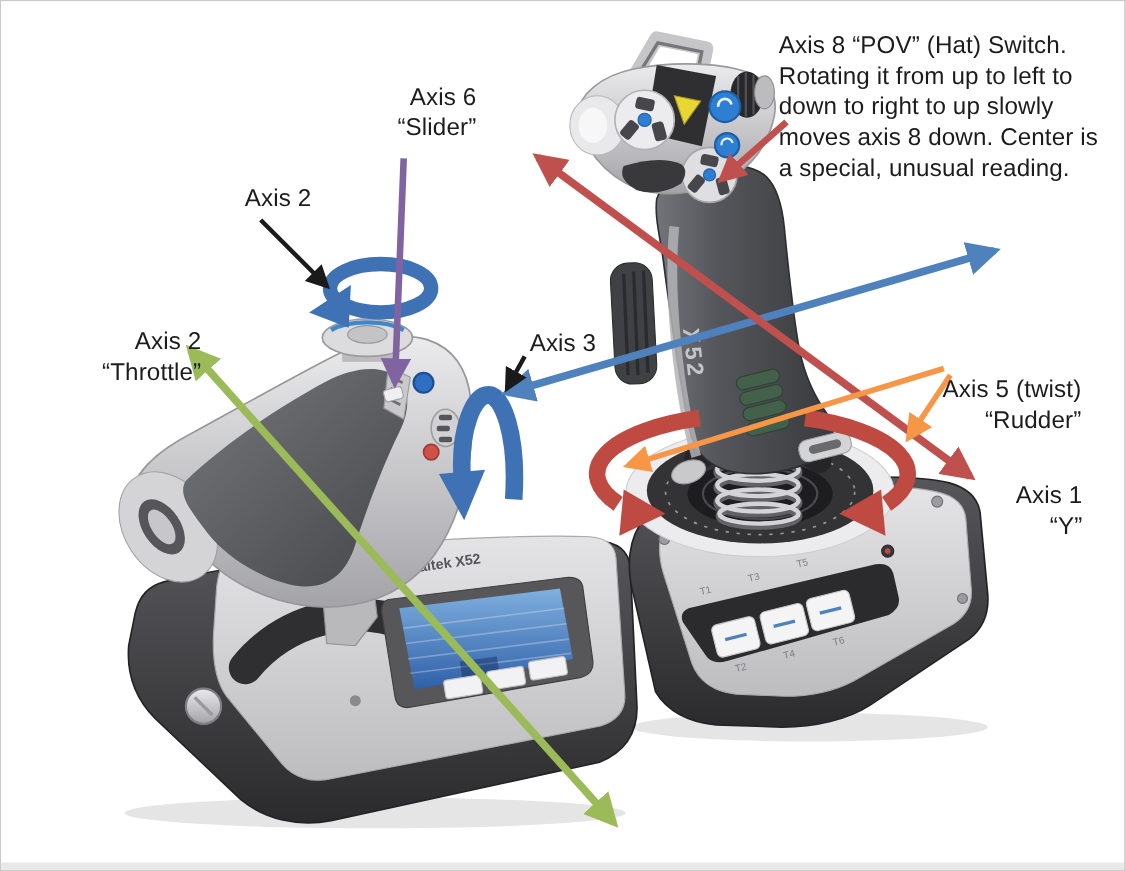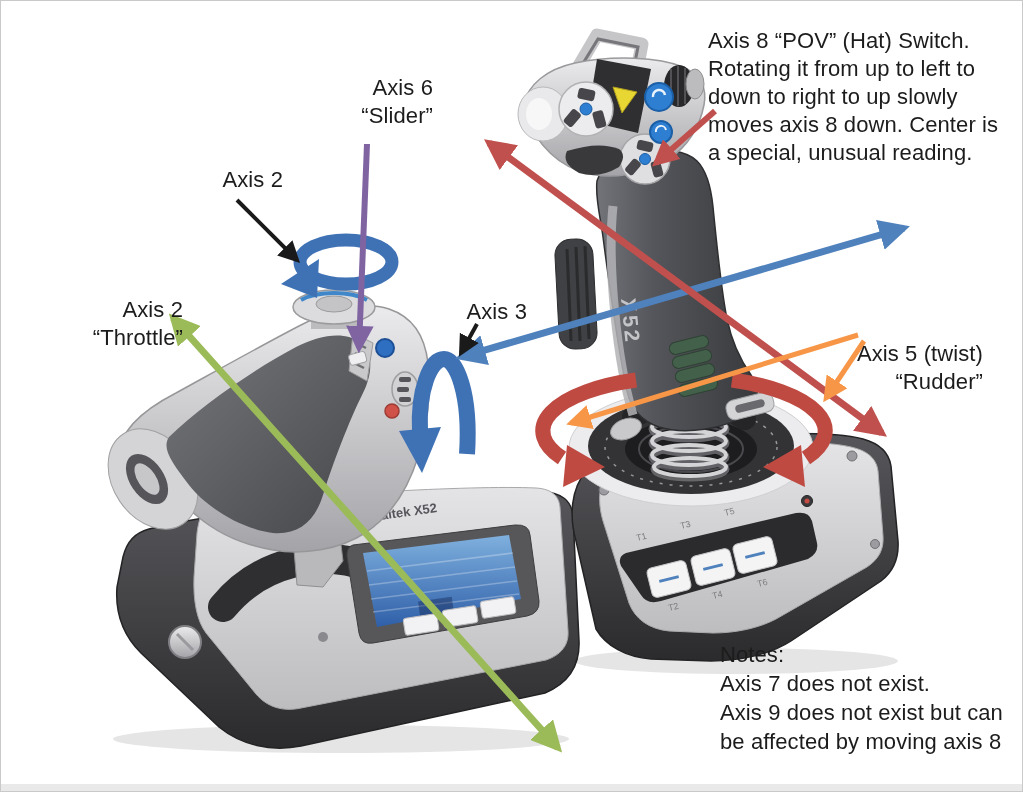--- a/index.html
+++ b/index.html
@@ -279,22 +279,20 @@
   <div class="label" style="left:707px;top:26px;width:318px;">Axis 8 “POV” (Hat) Switch.
 Rotating it from up to left to
 down to right to up slowly
 moves axis 8 down. Center is
 a special, unusual reading.</div>
   <div class="label c" style="left:300px;top:73px;width:132px;">Axis 6
 “Slider”</div>
   <div class="label c" style="left:178px;top:165px;width:104px;">Axis 2</div>
   <div class="label c" style="left:22px;top:295px;width:160px;">Axis 2
 “Throttle”</div>
-  <div class="label c" style="left:418px;top:297px;width:108px;">Axis 3</div>
+  <div class="label c" style="left:433px;top:297px;width:108px;">Axis 3</div>
   <div class="label c" style="left:812px;top:295px;width:170px;margin-top:44px;">Axis 5 (twist)
 “Rudder”</div>
-  <div class="label" style="left:719px;top:639px;width:304px;line-height:29px;">Notes:
-Axis 7 does not exist.
-Axis 9 does not exist but can
-be affected by moving axis 8</div>
+  <div class="label c" style="left:858px;top:435px;width:125px;">Axis 1
+“Y”</div>
 
   <div class="bottom-strip"></div>
 </div>
 
 </body></html>

